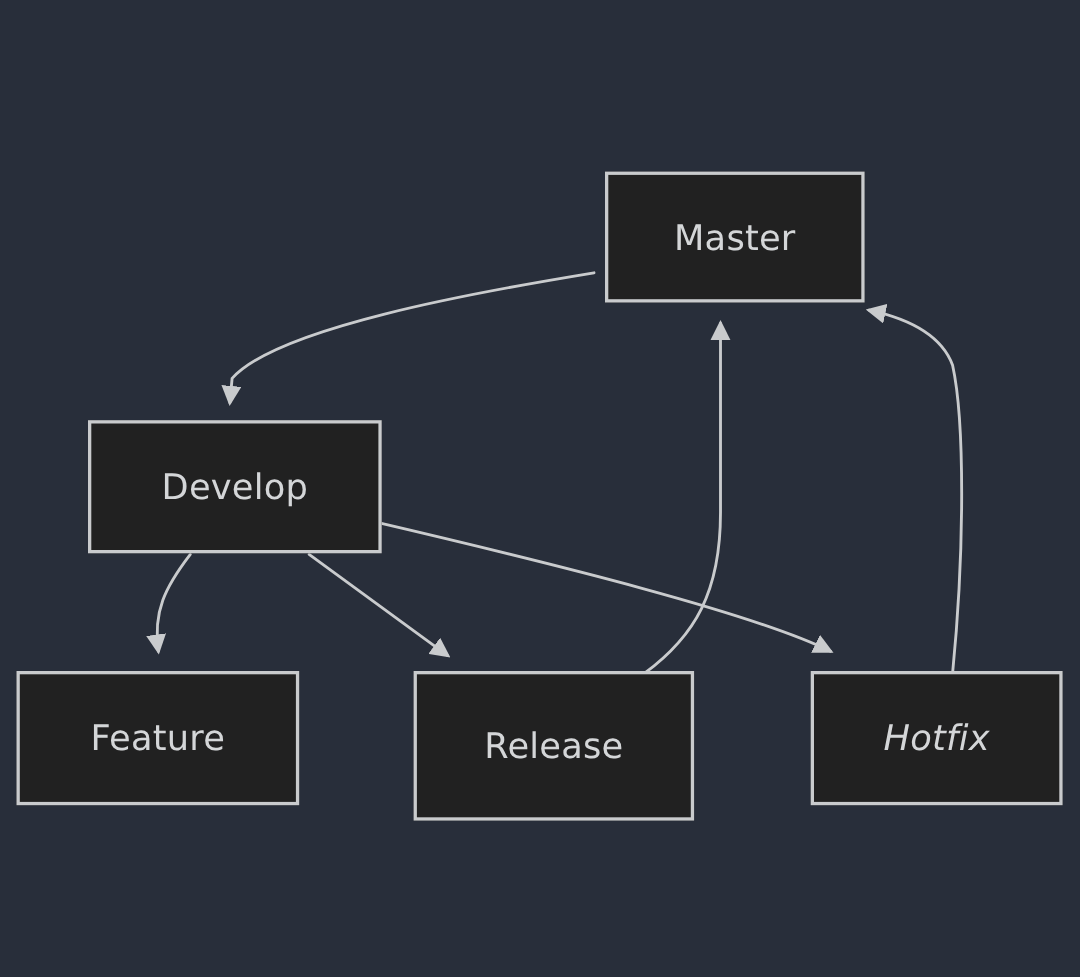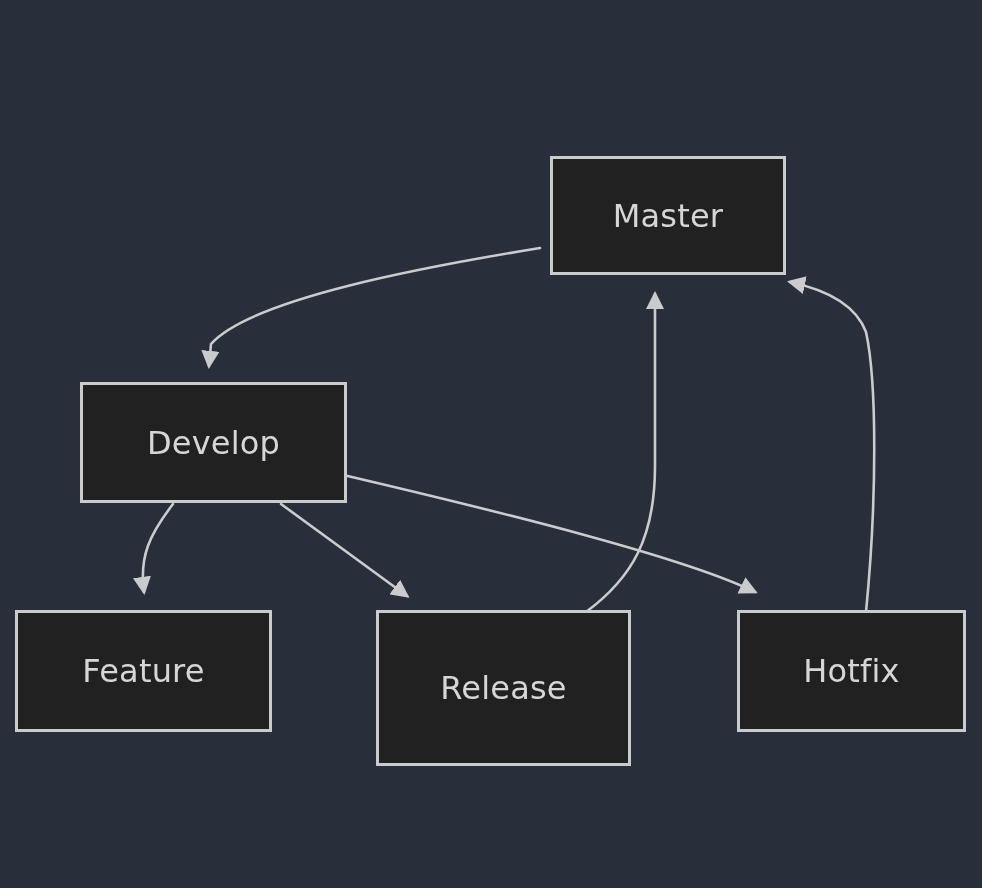--- a/index.html
+++ b/index.html
@@ -36,22 +36,22 @@
     color: #d4d6d8;
     font-size: 32px;
     font-weight: 400;
     letter-spacing: 0.2px;
     line-height: 1;
     white-space: nowrap;
   }
   #node-master  { left: 550px; top: 156px; width: 236px; height: 119px; }
   #node-develop { left: 80px;  top: 382px; width: 267px; height: 121px; }
   #node-feature { left: 15px;  top: 610px; width: 257px; height: 122px; }
-  #node-release { left: 376px; top: 610px; width: 255px; height: 156px; }
-  #node-hotfix  { left: 737px; top: 610px; width: 229px; height: 122px; }
+  #node-release { left: 376px; top: 610px; width: 255px; height: 136px; }
+  #node-hotfix  { left: 737px; top: 610px; width: 229px; height: 122px; font-style: italic; }
 </style>
 </head>
 <body>
 
 <div id="canvas">
 
   <svg id="edges" viewBox="0 0 982 888" xmlns="http://www.w3.org/2000/svg">
     <defs>
       <marker id="arrow-end" viewBox="0 0 12 12" refX="10" refY="6" markerWidth="7" markerHeight="7" orient="auto-start-reverse">
         <path d="M 0 0 L 12 6 L 0 12 z" fill="#c9cbcd"></path>

